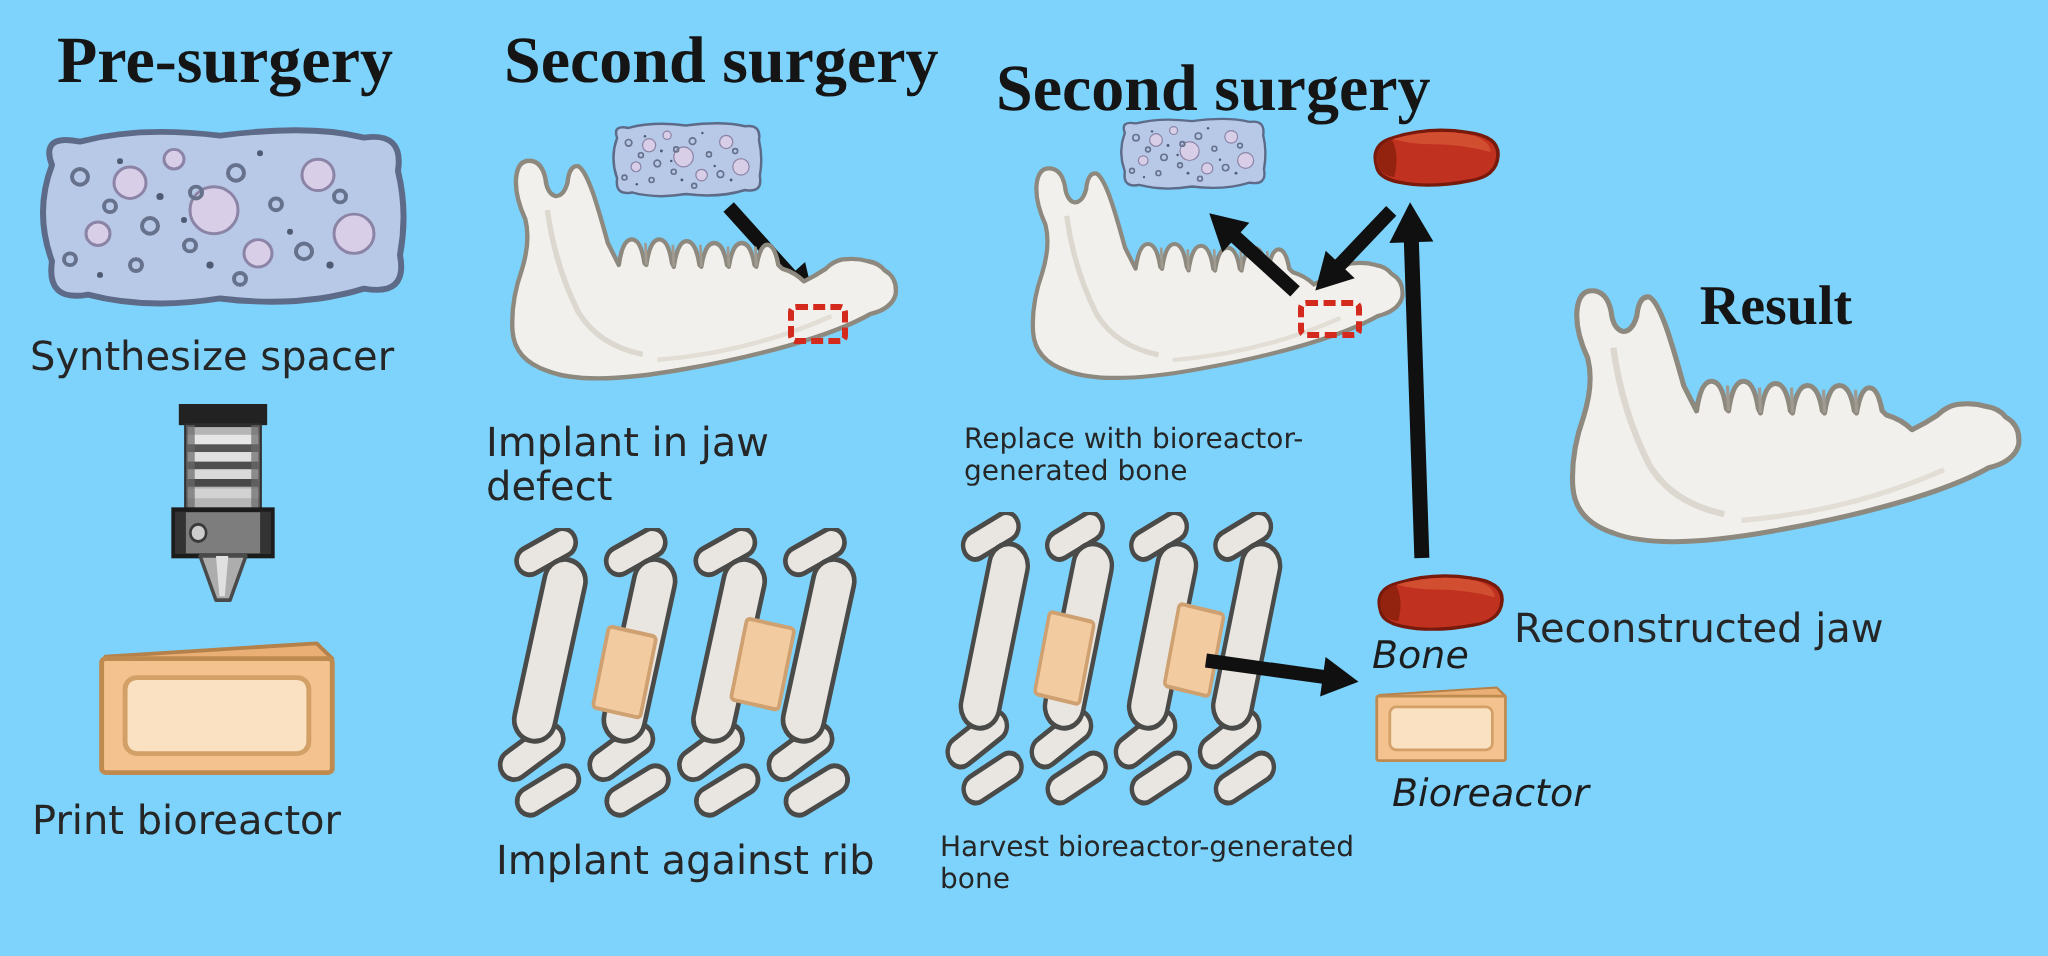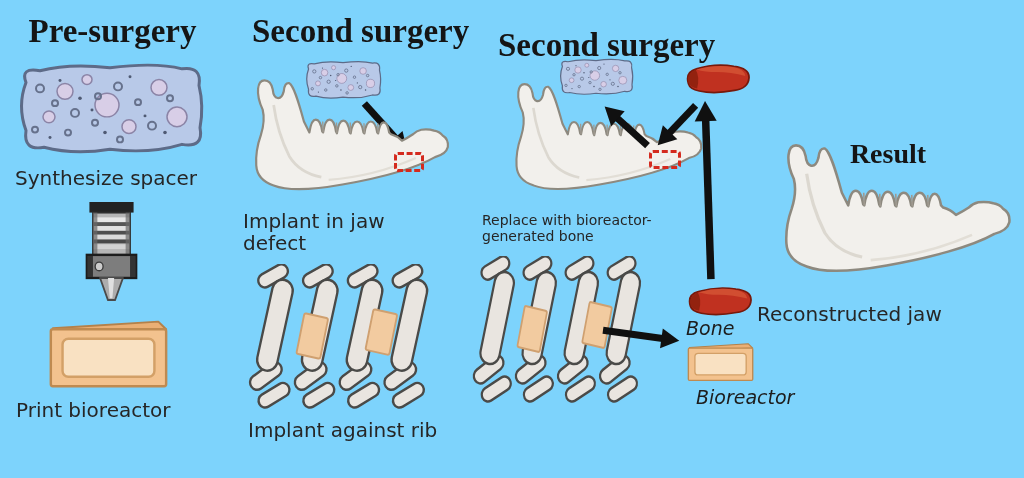--- a/index.html
+++ b/index.html
@@ -245,20 +245,21 @@
     </svg>
 
   <div class="abs cap it" style="left:686px;top:318px;width:70px;">Bone</div>
 
   <svg class="abs" style="left:684px;top:340px;" width="72" height="43">
       <use href="#sym-bioreactor"></use>
     </svg>
 
   <div class="abs cap it" style="left:696px;top:387px;width:116px;">Bioreactor</div>
 
+  <div class="abs cap sm" style="left:470px;top:417px;width:210px;">Harvest bioreactor-generated bone</div>
 
   <div class="abs title small" style="left:818px;top:139px;width:140px;">Result</div>
 
   <svg class="abs" style="left:764px;top:138px;" width="256" height="158">
       <use href="#sym-jaw"></use>
     </svg>
 
   <div class="abs cap" style="left:757px;top:303px;width:210px;">Reconstructed jaw</div>
 
 </div>

